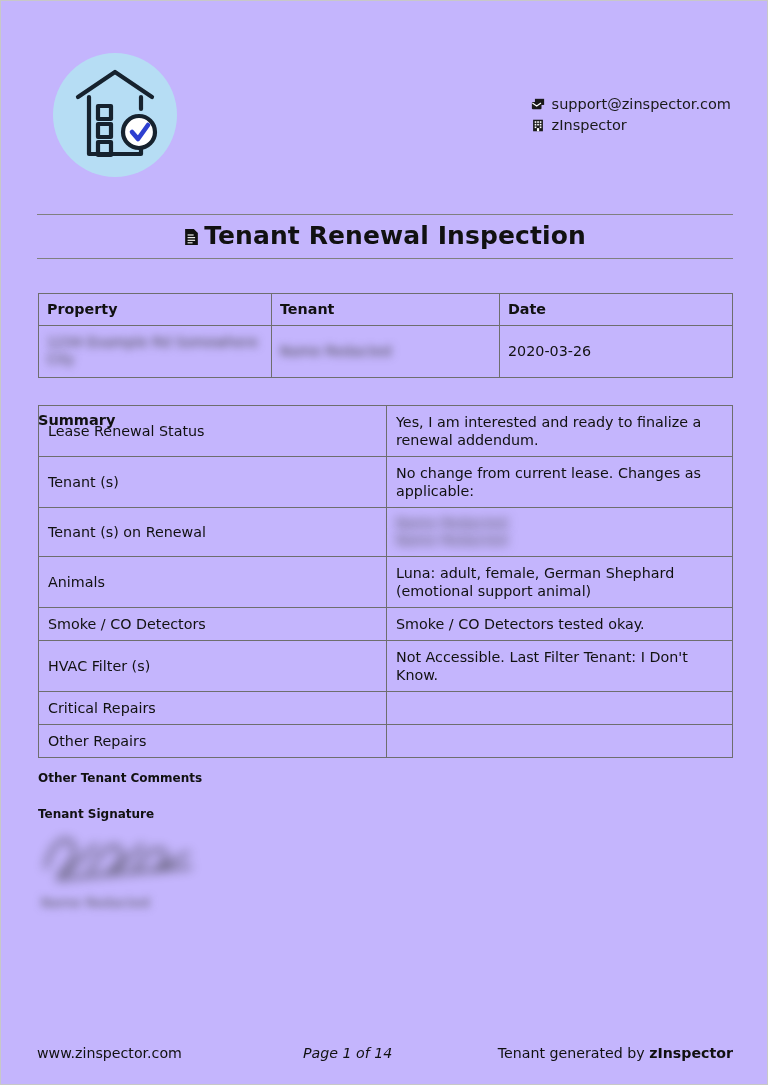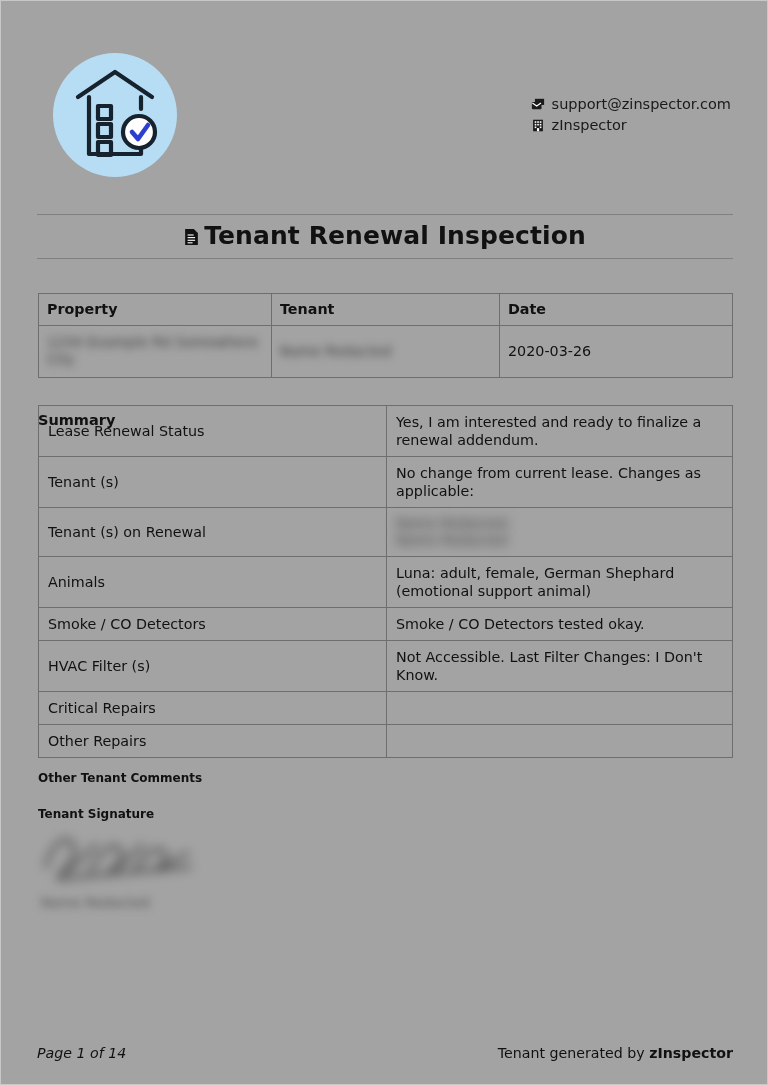--- a/index.html
+++ b/index.html
@@ -9,21 +9,21 @@
   }
   body {
     font-family: "DejaVu Sans", "Liberation Sans", sans-serif;
     color: #000000;
   }
   .page {
     position: relative;
     width: 768px;
     height: 1085px;
     box-sizing: border-box;
-    background: #a3a3a3;
+    background: #c4b5fd;
     border: 1px solid #c8c8c8;
     overflow: hidden;
   }
 
   
   .header {
     position: absolute;
     left: 0; top: 0;
     width: 768px;
     height: 205px;
@@ -335,21 +335,21 @@
       <tr class="row-tall">
         <td>Animals</td>
         <td>Luna: adult, female, German Shephard (emotional support animal)</td>
       </tr>
       <tr class="row-short">
         <td>Smoke / CO Detectors</td>
         <td>Smoke / CO Detectors tested okay.</td>
       </tr>
       <tr class="row-tall">
         <td>HVAC Filter (s)</td>
-        <td>Not Accessible. Last Filter Changes: I Don't Know.</td>
+        <td>Not Accessible. Last Filter Tenant: I Don't Know.</td>
       </tr>
       <tr class="row-short">
         <td>Critical Repairs</td>
         <td></td>
       </tr>
       <tr class="row-short">
         <td>Other Repairs</td>
         <td></td>
       </tr>
     </tbody>
@@ -365,17 +365,18 @@
         <path d="M8 40 C14 16, 26 8, 34 16 C42 24, 28 42, 22 48 C34 44, 48 26, 58 18"></path>
         <path d="M52 44 C62 26, 74 14, 82 22 C88 29, 76 42, 70 46 C82 42, 96 26, 104 18"></path>
         <path d="M98 42 C106 28, 118 18, 126 24 C132 29, 122 40, 116 44 C128 40, 140 30, 150 26"></path>
         <path d="M20 52 C56 48, 104 44, 152 40"></path>
       </g>
     </svg>
     <div class="sig-name">Name Redacted</div>
   </div>
 
   <div class="footer">
+    <div class="foot-left">www.zinspector.com</div>
     <div class="foot-mid">Page 1 of 14</div>
     <div class="foot-right"><span>Tenant generated by </span><b>zInspector</b></div>
   </div>
 
 </div>
 
 </body></html>

